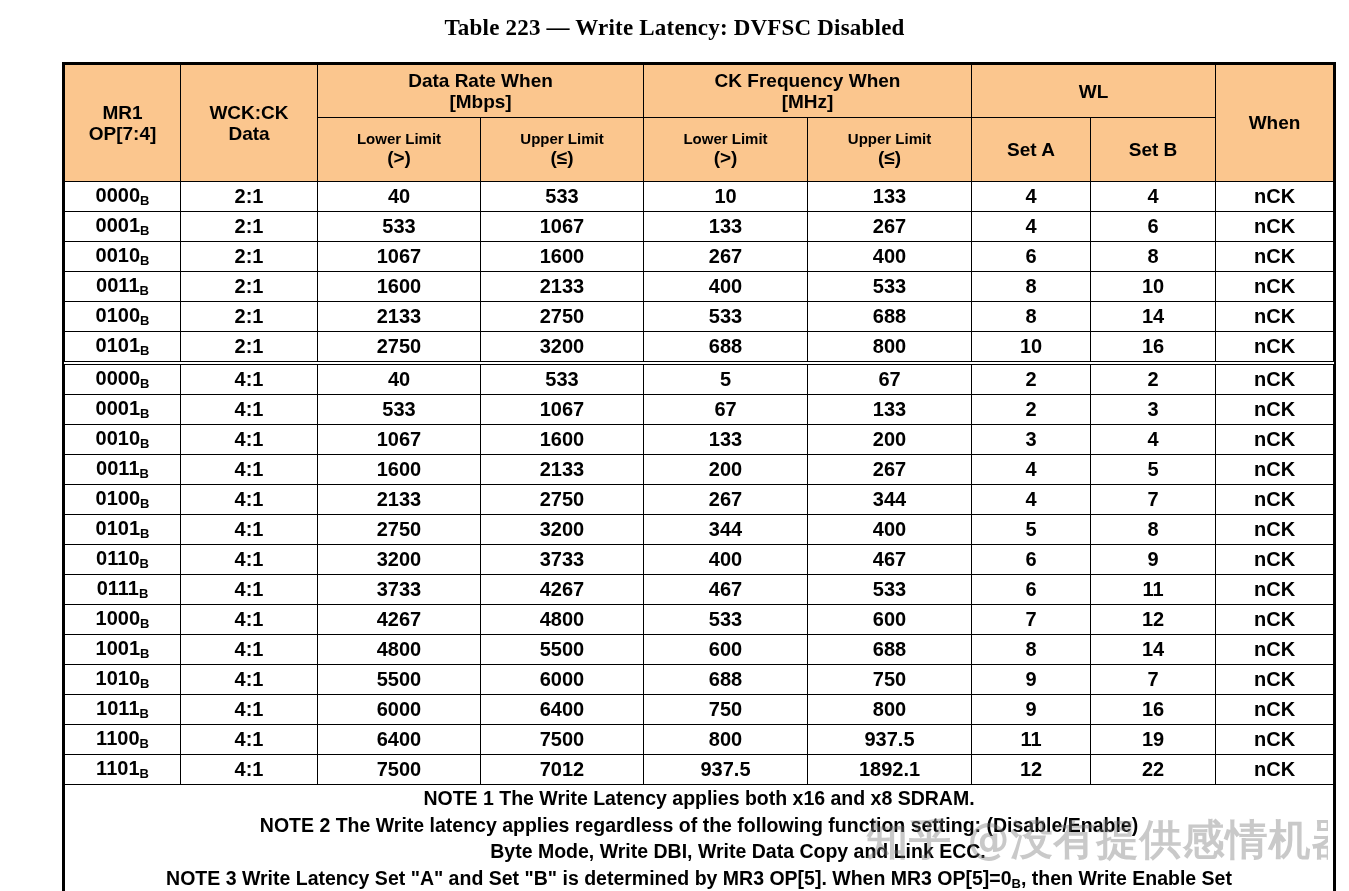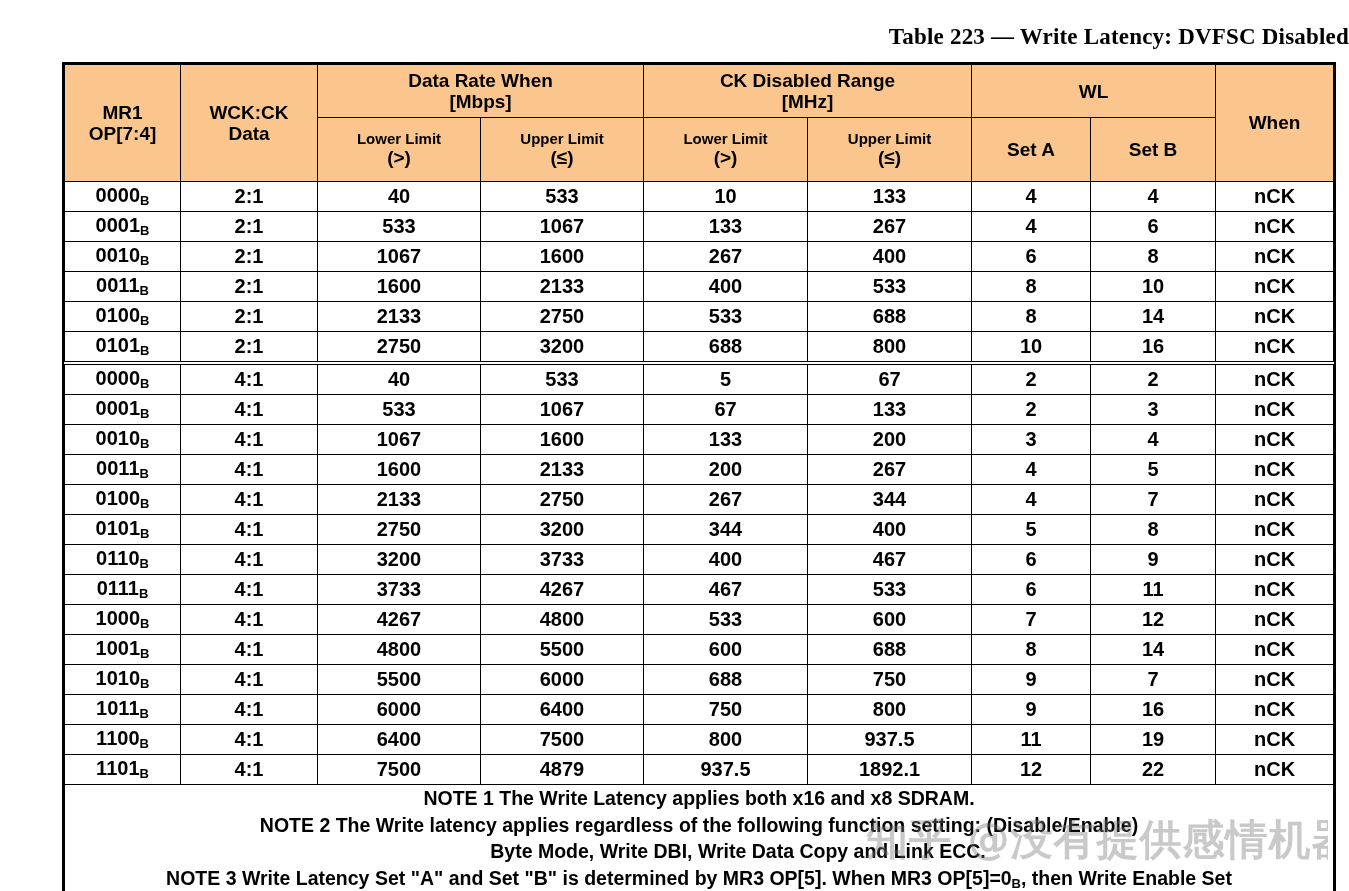--- a/index.html
+++ b/index.html
@@ -14,22 +14,22 @@
     color: #000000;
     overflow: hidden;
     position: relative;
   }
 
   
   .title {
     font-family: "Liberation Serif", serif;
     font-weight: bold;
     font-size: 23px;
-    text-align: right;
-    padding-top: 24px;
+    text-align: center;
+    padding-top: 15px;
     letter-spacing: 0.2px;
   }
 
   
   .table-wrap {
     position: absolute;
     left: 64px;
     top: 64px;
     width: 1269px;
   }
@@ -151,21 +151,21 @@
         </th>
         <th class="tall" rowspan="2">
           <span>WCK:CK</span><br>
           <span>Data</span>
         </th>
         <th class="grp" colspan="2">
           <span>Data Rate When</span><br>
           <span>[Mbps]</span>
         </th>
         <th class="grp" colspan="2">
-          <span>CK Disabled Range</span><br>
+          <span>CK Frequency When</span><br>
           <span>[MHz]</span>
         </th>
         <th class="grp" colspan="2">WL</th>
         <th class="tall" rowspan="2">When</th>
       </tr>
       <tr>
         <th class="sub">
           <span class="lim-main">Lower Limit</span>
           <span class="lim-sym">(&gt;)</span>
         </th>
@@ -392,21 +392,21 @@
           <td>800</td>
           <td>937.5</td>
           <td>11</td>
           <td>19</td>
           <td>nCK</td>
         </tr>
         <tr>
           <td>1101<sub class="bsub">B</sub></td>
           <td>4:1</td>
           <td>7500</td>
-          <td>4879</td>
+          <td>7012</td>
           <td>937.5</td>
           <td>1892.1</td>
           <td>12</td>
           <td>22</td>
           <td>nCK</td>
         </tr>
       </tbody>
     <tfoot>
       <tr>
         <td class="notes" colspan="9">

